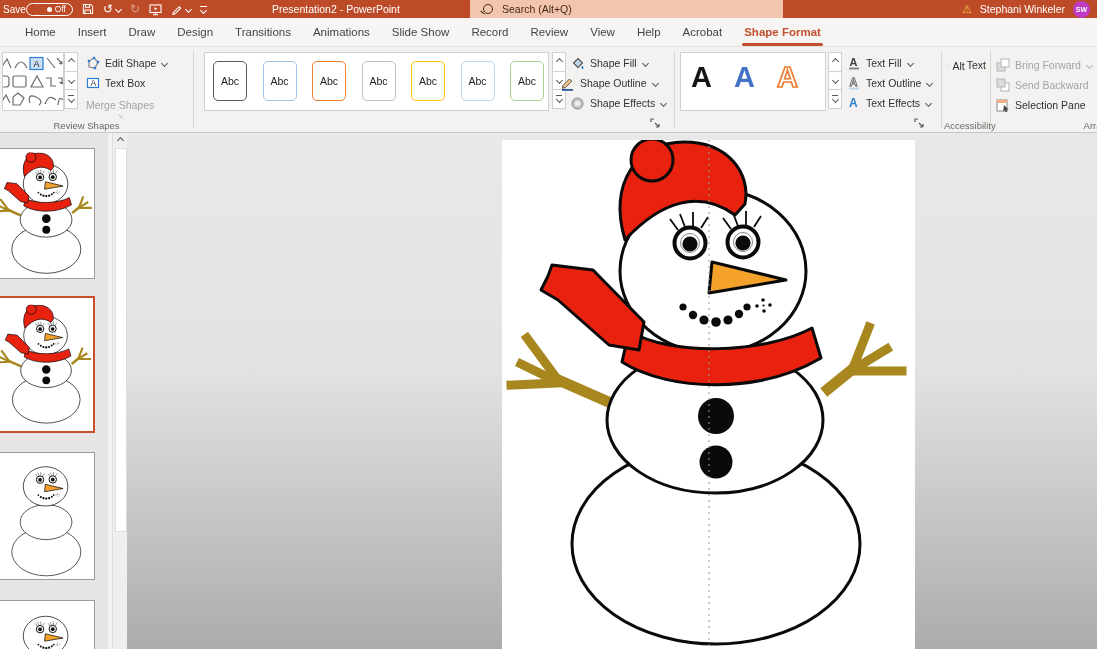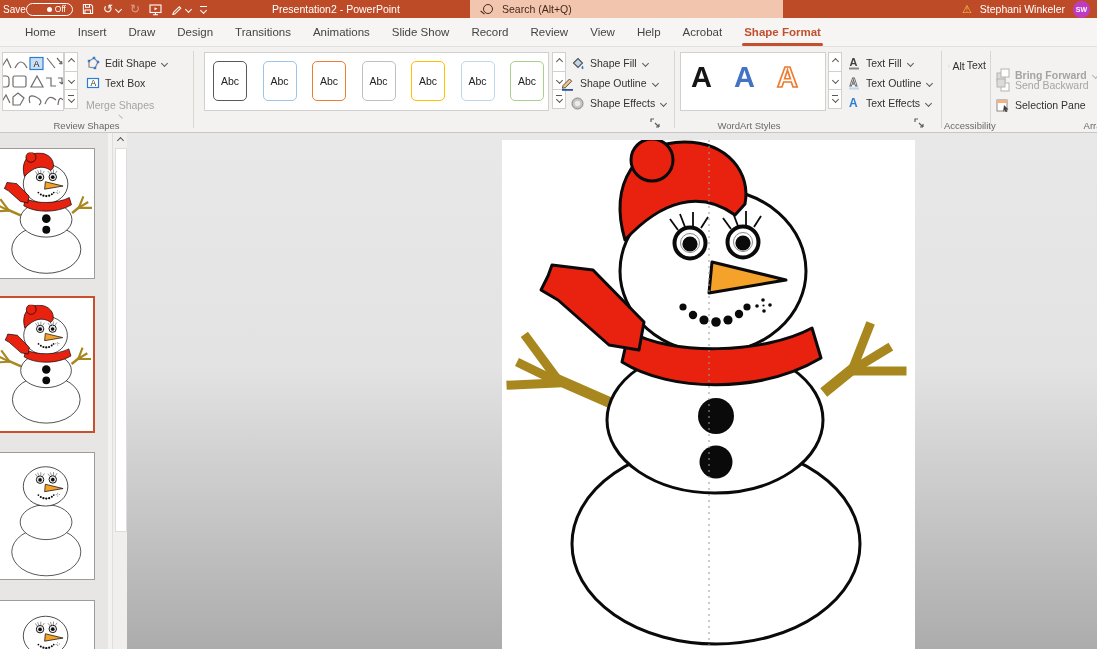--- a/index.html
+++ b/index.html
@@ -373,21 +373,20 @@
         <span>Text Outline</span>
           <span class="chev"></span>
       </div>
       <div class="rbtn" style="left:170px;top:47px;">
         <svg width="14" height="14" viewBox="0 0 14 14">
           <text x="2" y="11" font-size="12" font-weight="bold" fill="#2B7CD3" font-family="Liberation Sans,sans-serif">A</text>
         </svg>
         <span>Text Effects</span>
           <span class="chev"></span>
       </div>
-      <div class="glabel" style="left:-60px;right:60px;">WordArt Styles</div>
       <svg class="launcher" style="right:16px;bottom:3px;" viewBox="0 0 11 11">
         <path d="M1,4 V1 H4 M5,5 L9,9 M9,9 v-3 M9,9 h-3" fill="none" stroke="#605E5C" stroke-width="1.2"></path>
       </svg>
     </div>
     <div class="rsep" style="left:941px;"></div>
 
     <div class="rgroup" style="left:944px;width:46px;">
       <div class="bigbtn" style="left:4px;top:8px;width:38px;">
         <svg width="26" height="22" viewBox="0 0 26 22">
           <rect x="1" y="1" width="23" height="17" rx="1.5" fill="#fff" stroke="#8a8886" stroke-width="1.2"></rect>
@@ -397,21 +396,21 @@
           <path d="M15,14.5 h7 M15,17 h5" stroke="#2B7CD3" stroke-width="1"></path>
         </svg>
         <span>Alt</span>
         <span style="margin-top:-3px">Text</span>
       </div>
       <div class="glabel">Accessibility</div>
     </div>
     <div class="rsep" style="left:990px;"></div>
 
     <div class="rgroup" style="left:994px;width:103px;">
-      <div class="rbtn disabled" style="left:2px;top:19px;font-weight:bold;">
+      <div class="rbtn disabled" style="left:2px;top:9px;">
         <svg width="14" height="14" viewBox="0 0 14 14">
           <rect x="1" y="5" width="8" height="8" fill="#DDDBD9" stroke="#b5b3b1"></rect>
           <rect x="5" y="1" width="8" height="8" fill="#fff" stroke="#b5b3b1"></rect>
         </svg>
         <span>Bring Forward</span>
           <span class="chev" style="border-color:#b5b3b1"></span>
       </div>
       <div class="rbtn disabled" style="left:2px;top:29px;">
         <svg width="14" height="14" viewBox="0 0 14 14">
           <rect x="5" y="5" width="8" height="8" fill="#fff" stroke="#b5b3b1"></rect>

